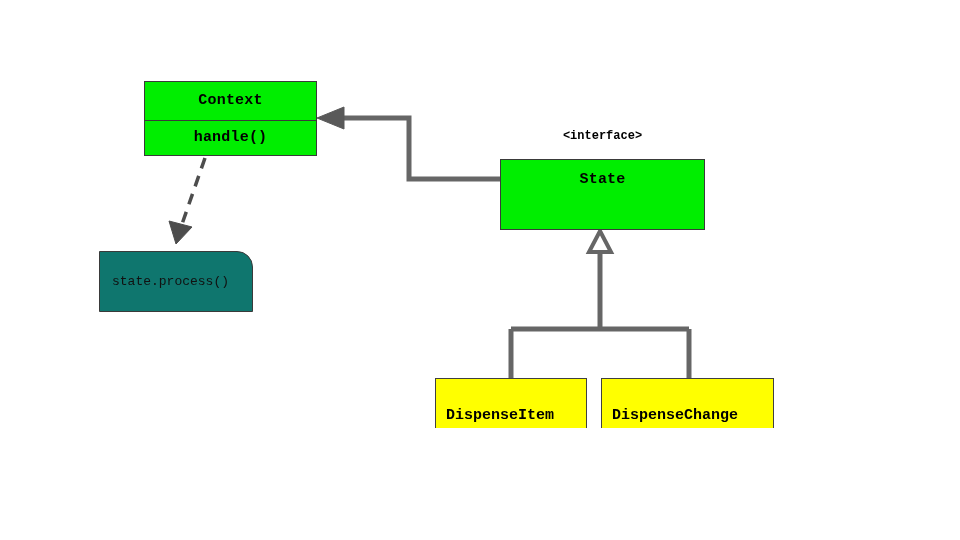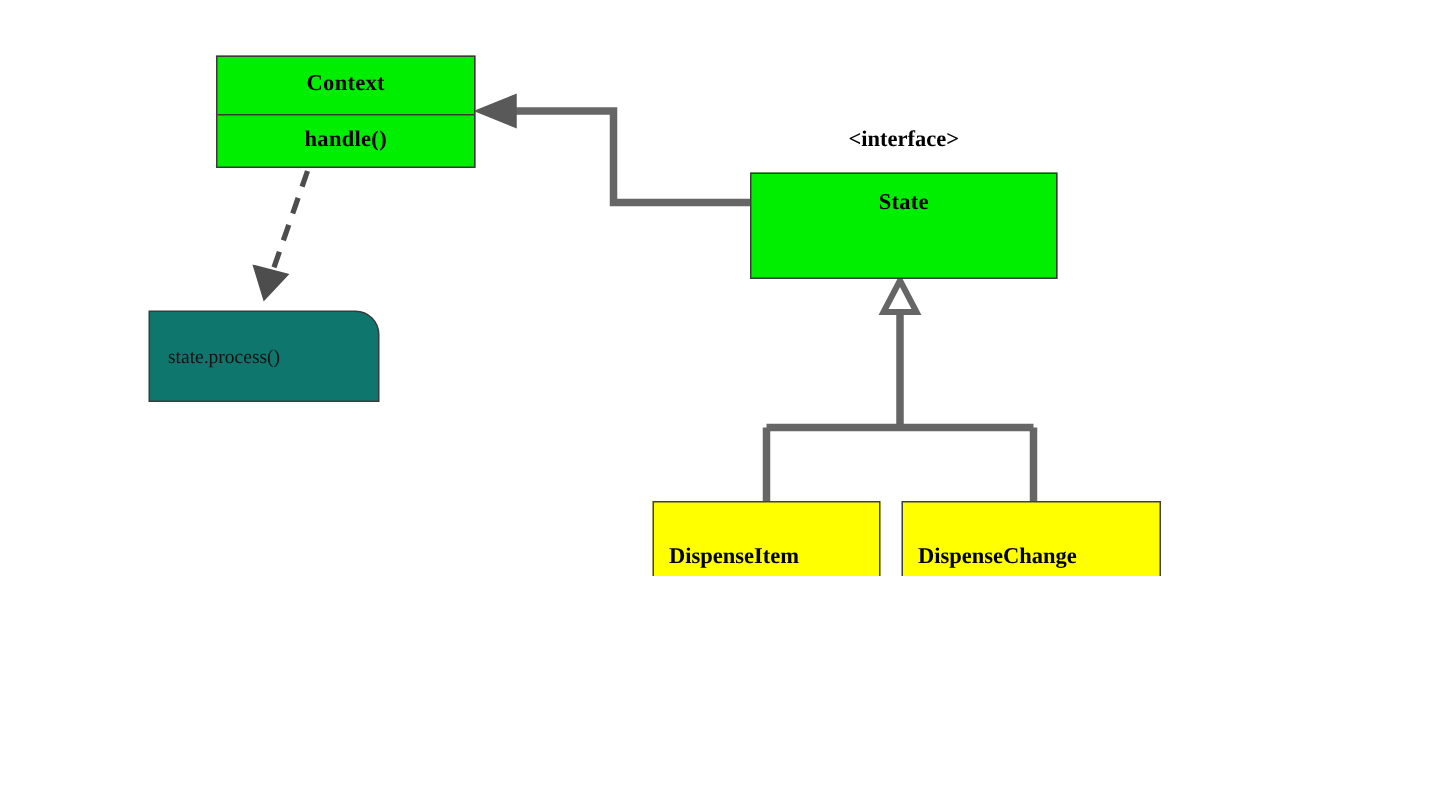--- a/index.html
+++ b/index.html
@@ -7,21 +7,22 @@
     margin: 0;
     padding: 0;
     background: #ffffff;
   }
   #canvas {
     position: relative;
     width: 960px;
     height: 384px;
     background: #ffffff;
     overflow: hidden;
-    font-family: Liberation Serif, serif;
+    font-family: Liberation Mono, monospace;
+    margin-top: 44px;
   }
   #wires {
     position: absolute;
     left: 0;
     top: 0;
     width: 960px;
     height: 540px;
     pointer-events: none;
   }
 
@@ -46,21 +47,21 @@
   }
   .uml-class .compartment.divider-top {
     border-top: 1px solid #3a3a3a;
   }
 
   
   .stereotype {
     position: absolute;
     color: #000000;
     font-weight: bold;
-    font-size: 15px;
+    font-size: 12px;
     text-align: center;
     white-space: nowrap;
   }
 
   
   .uml-note {
     position: absolute;
     box-sizing: border-box;
     border: 1px solid #3a3a3a;
     background: #0f766e;

